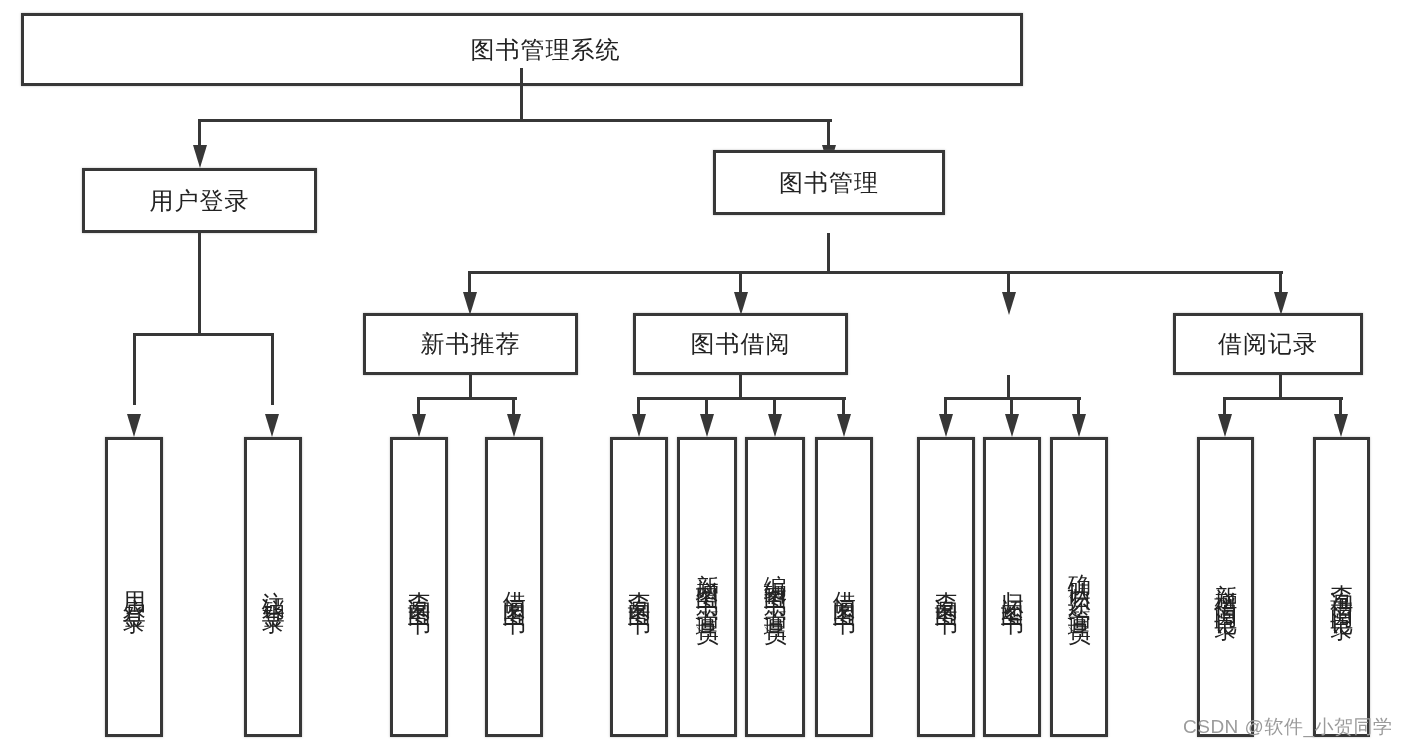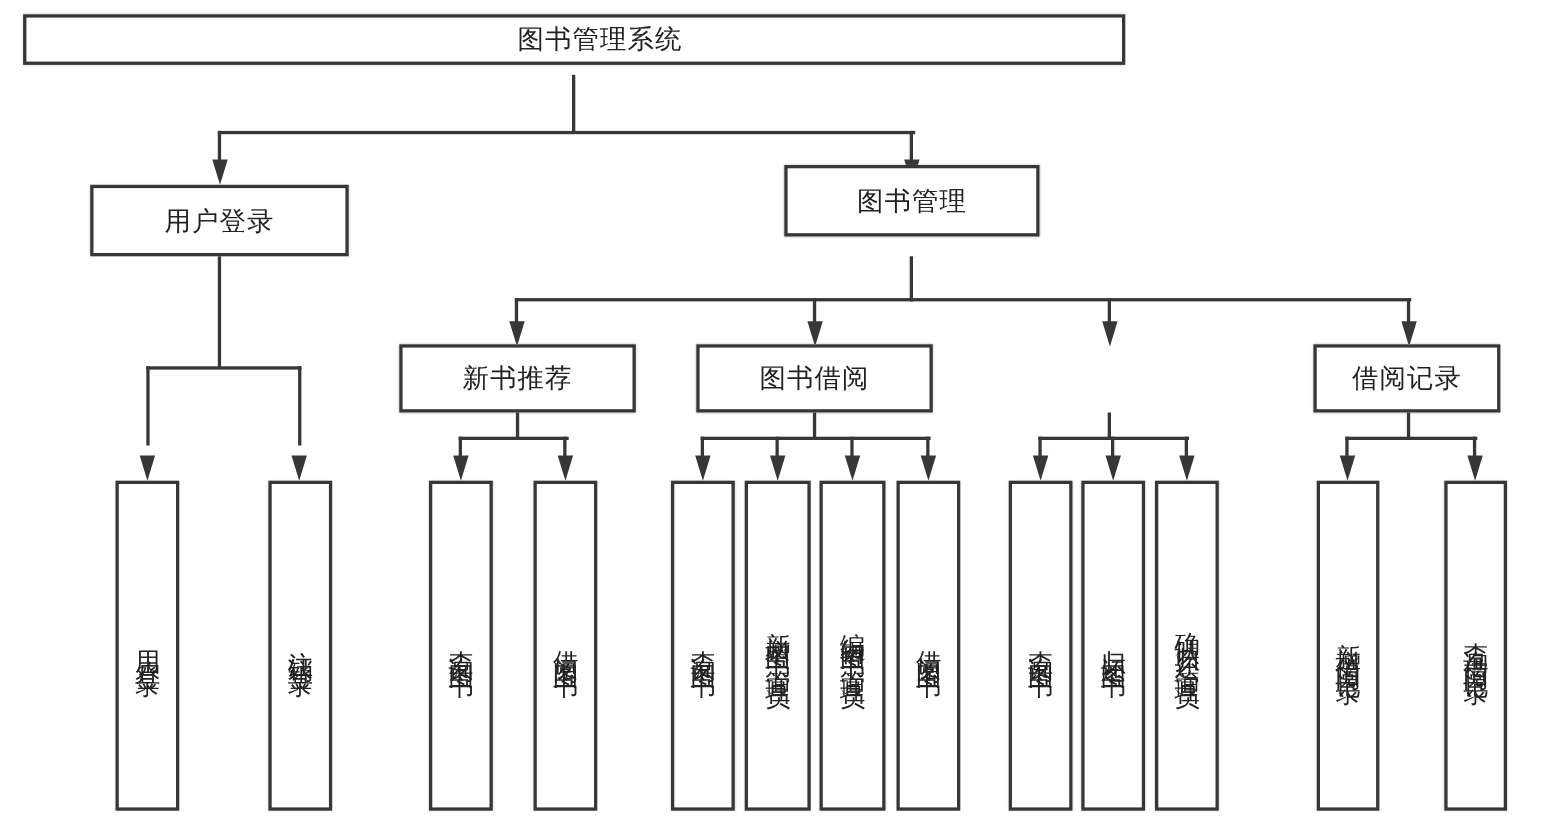--- a/index.html
+++ b/index.html
@@ -66,21 +66,21 @@
     color:var(--watermark);
     z-index:10;
     white-space:nowrap;
   }
 </style>
 </head>
 <body>
 
 <div class="canvas">
 
-  <div class="box" style="left:21px;top:13px;width:1002px;height:46px;padding-left:47px;">
+  <div class="box" style="left:21px;top:13px;width:1002px;height:73px;padding-left:47px;">
     <span>图书管理系统</span>
   </div>
 
   <div class="vline" style="left:520px;top:68px;height:52px;"></div>
   <div class="hline" style="left:198px;top:119px;width:634px;"></div>
   <div class="vline" style="left:198px;top:119px;height:30px;"></div>
   <div class="arrow" style="left:193px;top:145px;"></div>
   <div class="vline" style="left:827px;top:119px;height:30px;"></div>
   <div class="arrow" style="left:822px;top:145px;"></div>
 
@@ -108,21 +108,21 @@
   <div class="arrow" style="left:1002px;top:292px;"></div>
   <div class="vline" style="left:1279px;top:271px;height:24px;"></div>
   <div class="arrow" style="left:1274px;top:292px;"></div>
 
   <div class="box" style="left:633px;top:313px;width:215px;height:62px;">
     <span>图书借阅</span>
   </div>
   <div class="box" style="left:363px;top:313px;width:215px;height:62px;">
     <span>新书推荐</span>
   </div>
-  <div class="box" style="left:1173px;top:313px;width:170px;height:62px;margin-left:21px;">
+  <div class="box" style="left:1173px;top:313px;width:190px;height:62px;">
     <span>借阅记录</span>
   </div>
 
   <div class="vline" style="left:469px;top:375px;height:25px;"></div>
   <div class="hline" style="left:417px;top:397px;width:100px;"></div>
   <div class="vline" style="left:417px;top:397px;height:20px;"></div>
   <div class="arrow" style="left:412px;top:414px;"></div>
   <div class="vline" style="left:512px;top:397px;height:20px;"></div>
   <div class="arrow" style="left:507px;top:414px;"></div>
 
@@ -190,14 +190,15 @@
     <span class="vtext">确认归还（管理员）</span>
   </div>
 
   <div class="leaf" style="left:1197px;top:437px;width:57px;height:300px;">
     <span class="vtext">新增借阅记录</span>
   </div>
   <div class="leaf" style="left:1313px;top:437px;width:57px;height:300px;">
     <span class="vtext">查询借阅记录</span>
   </div>
 
+  <div class="watermark">CSDN @软件_小贺同学</div>
 
 </div>
 
 </body></html>

